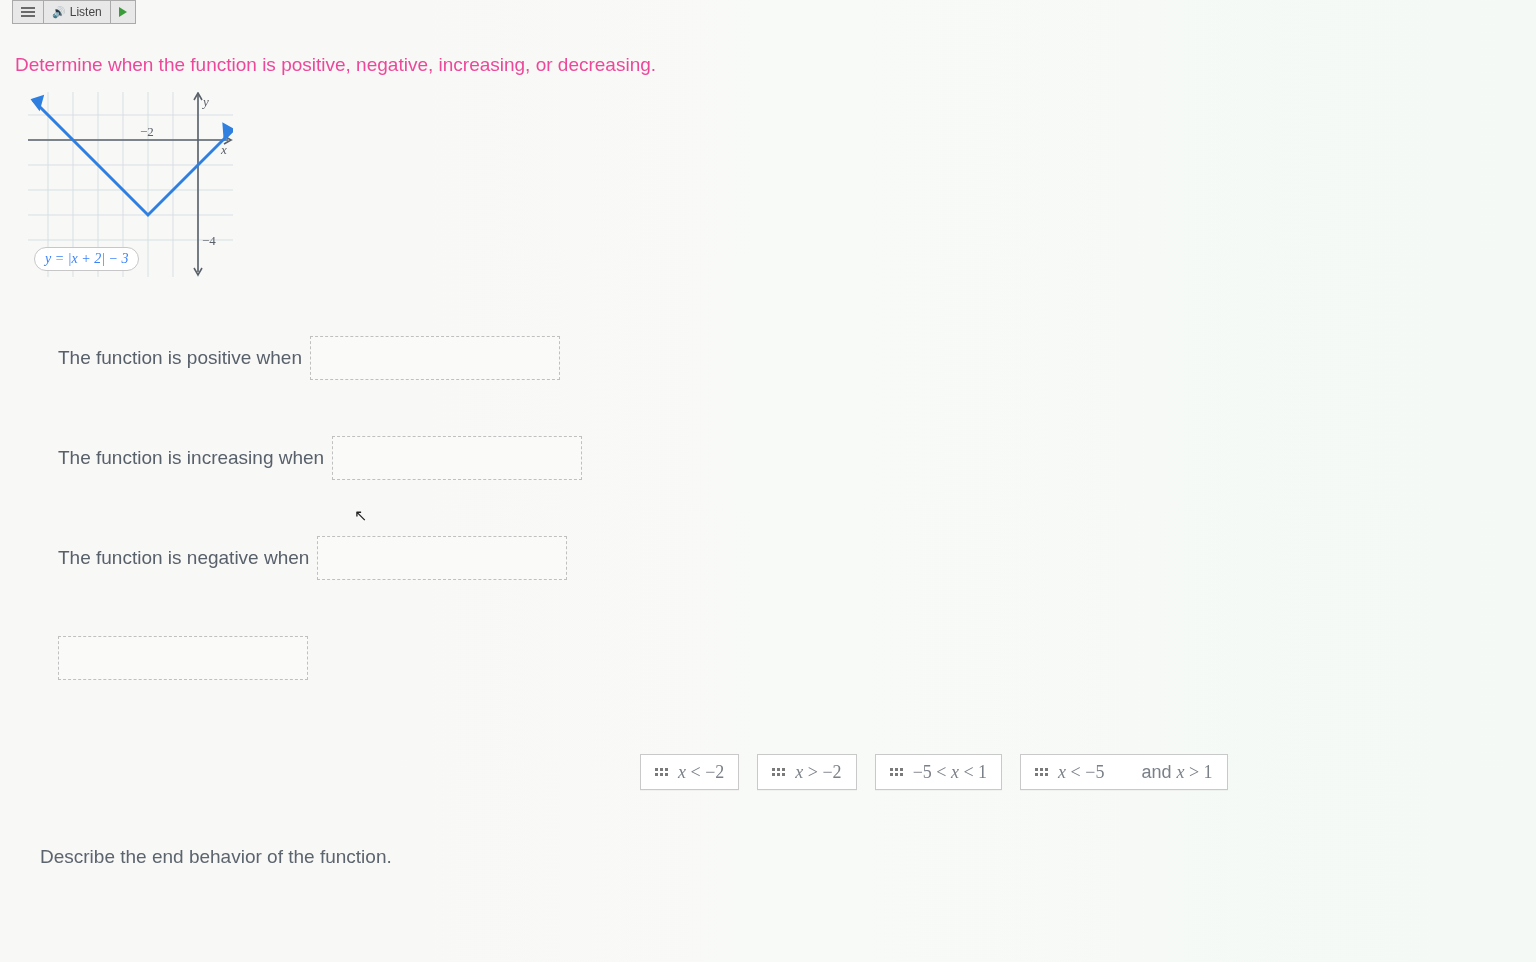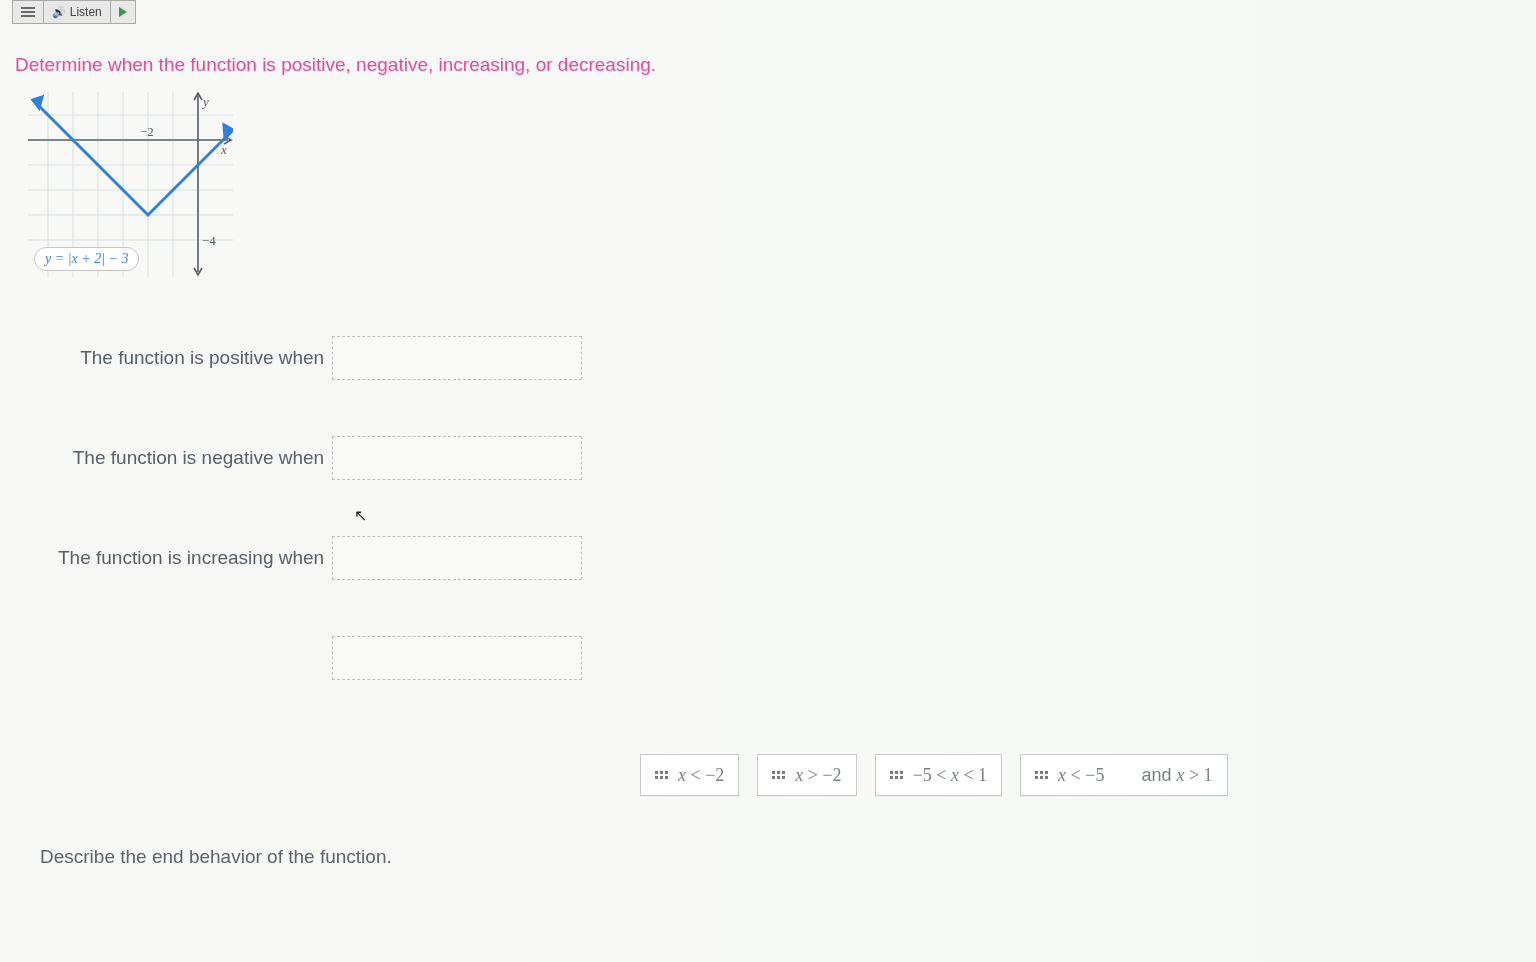--- a/index.html
+++ b/index.html
@@ -33,34 +33,34 @@
 .graph-wrap svg { width:100%; height:100%; }
 .eq-label{
   position:absolute; left:6px; top:155px;
   background:rgba(255,255,255,0.9); border:1px solid #c7c7c7;
   border-radius:14px; padding:3px 10px; font-size:14px;
   font-style:italic; color:#3b82f6; font-family:"Times New Roman",serif;
 }
 
 
 .stmts { position:absolute; left:58px; top:336px; display:flex; flex-direction:column; gap:56px; }
-.stmt { display:flex; align-items:center; gap:8px;justify-content:flex-end; }
+.stmt { display:flex; align-items:center; gap:8px; }
 .stmt-label { font-size:19px; color:#58606a; }
 .dropzone {
   width:250px; height:44px;
   border:1px dashed #c0c0c0; background:rgba(255,255,255,0.3);
 }
 
 
 .cursor{position:absolute;left:354px;top:506px;font-size:16px;color:#222;}
 
 
 .tiles { position:absolute; left:640px; top:754px; display:flex; gap:18px; }
 .tile {
-  border:1px solid #c9c9c9; background:#fff; height:42px;
+  border:1px solid #c9c9c9; background:#fff; height:36px;
   display:flex; align-items:center; padding:0 14px;
   font-family:"Times New Roman", serif; font-size:18px; color:#7a8088;
   box-shadow:0 1px 0 rgba(0,0,0,0.03);
 }
 .grip{ display:inline-grid; grid-template-columns:repeat(3,3px); grid-template-rows:repeat(2,3px); gap:2px; margin-right:10px;}
 .grip span{width:3px;height:3px;background:#7a7a7a;}
 .mi{font-style:italic;}
 
 
 .describe{ position:absolute; left:40px; top:846px; font-size:19px; color:#5c646d;}
@@ -131,28 +131,28 @@
     <span class="mi">y</span> = |<span class="mi">x</span> + 2| − 3
   </div>
 </div>
 
 <div class="stmts">
   <div class="stmt">
     <span class="stmt-label">The function is positive when</span>
     <div class="dropzone"></div>
   </div>
   <div class="stmt">
+    <span class="stmt-label">The function is increasing when</span>
+    <div class="dropzone"></div>
+  </div>
+  <div class="stmt">
     <span class="stmt-label">The function is negative when</span>
     <div class="dropzone"></div>
   </div>
   <div class="stmt">
-    <span class="stmt-label">The function is increasing when</span>
-    <div class="dropzone"></div>
-  </div>
-  <div class="stmt">
     <div class="dropzone"></div>
   </div>
 </div>
 
 <div class="cursor">↖</div>
 
 <div class="tiles">
   <div class="tile">
     <span class="grip">
         <span></span>

